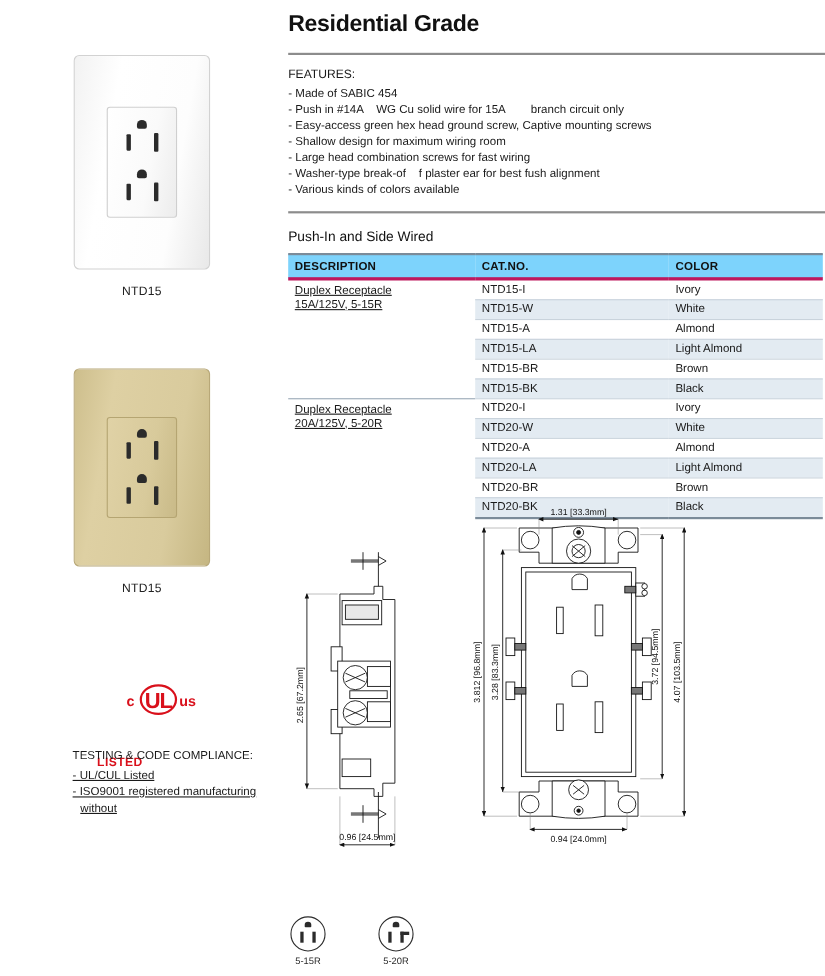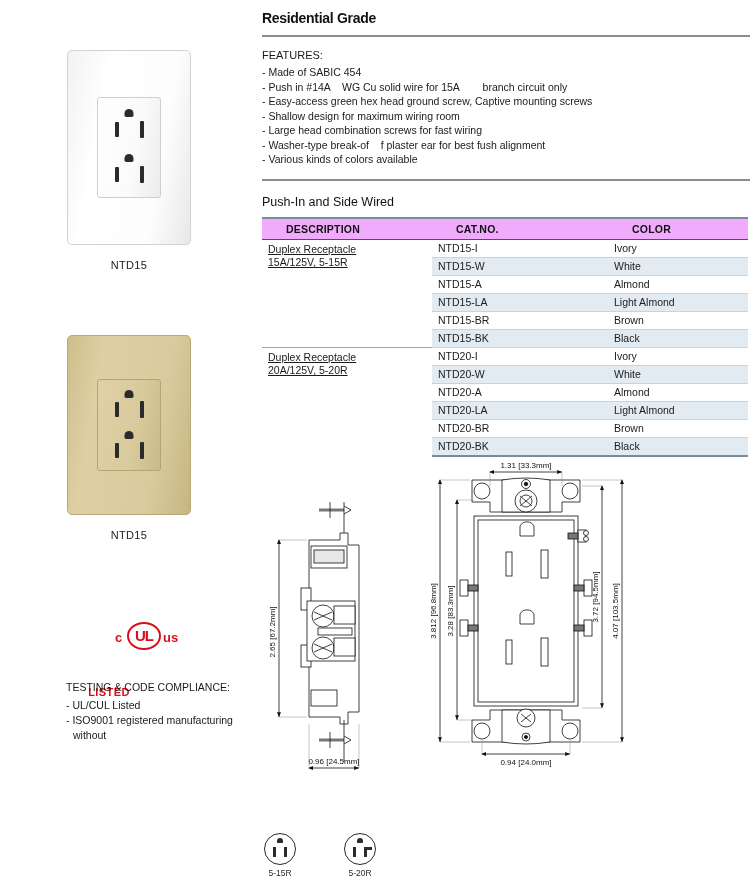--- a/index.html
+++ b/index.html
@@ -116,21 +116,21 @@
     position: absolute;
     left: 12px; top: 0;
     width: 34px; height: 28px;
     border: 2.2px solid #d9101b;
     border-radius: 50%;
   }
   #ul-circle .ul-text {
     position: absolute;
     left: 0; right: 0; top: 3px;
     text-align: center;
-    font-size: 15px;
+    font-size: 20px;
     font-weight: bold;
     letter-spacing: -1px;
     color: #d9101b;
   }
   #ul-listed {
     margin-top: 30px;
     margin-left: -12px;
     font-size: 11px;
     font-weight: bold;
     color: #d9101b;
@@ -143,20 +143,21 @@
   .block-heading {
     font-size: 10.5px;
     color: #1a1a1a;
     margin-bottom: 3px;
     line-height: 15px;
   }
   .block-line {
     font-size: 10.5px;
     line-height: 15px;
     color: #1a1a1a;
+    text-decoration: underline;
   }
   .block-line.indent { padding-left: 7px; }
 
   
   #nema-row {
     position: absolute;
     left: 262px; top: 833px;
     display: flex;
     gap: 44px;
   }
@@ -203,21 +204,21 @@
 
   
   #right-column {
     position: absolute;
     left: 262px; top: 0;
     width: 488px;
   }
 
   #page-title {
     margin-top: 10px;
-    font-size: 14px;
+    font-size: 21px;
     font-weight: bold;
     letter-spacing: -.3px;
     color: #111;
   }
   .rule {
     height: 2px;
     background: #8c8c8c;
     margin: 8px 0 0 0;
   }
 
@@ -243,29 +244,29 @@
   }
 
   
   #spec-table {
     margin-top: 8px;
     width: 486px;
     border-collapse: collapse;
     table-layout: fixed;
   }
   #spec-table th {
-    background: #f0abfc;
+    background: #7dd3fc;
     font-size: 10.5px;
     font-weight: bold;
     text-align: left;
-    padding: 4px 24px;
+    padding: 4px 6px;
     letter-spacing: .2px;
     color: #111;
     border-top: 2px solid #7b8b99;
-    border-bottom: 1px solid #be185d;
+    border-bottom: 3px solid #be185d;
   }
   #spec-table td {
     font-size: 10.5px;
     padding: 2.5px 6px;
     color: #1a1a1a;
     border-bottom: 1px solid #c9d3dc;
     vertical-align: top;
   }
   #spec-table tr.shaded td { background: #e3ebf2; }
   #spec-table td.desc-cell {

